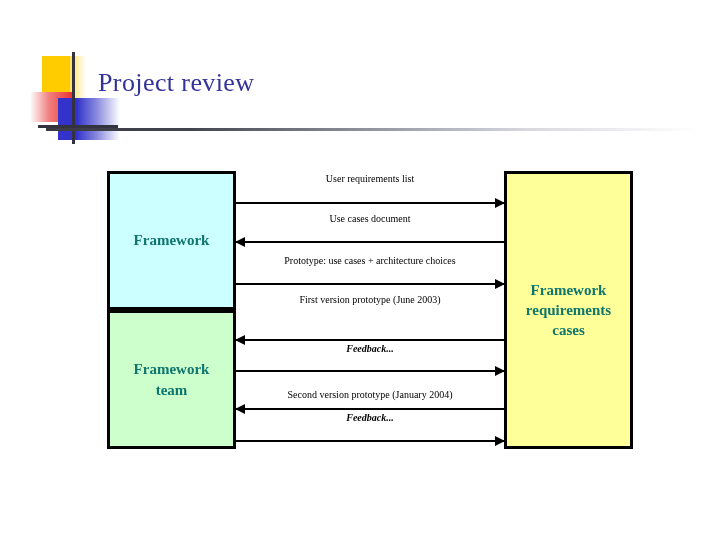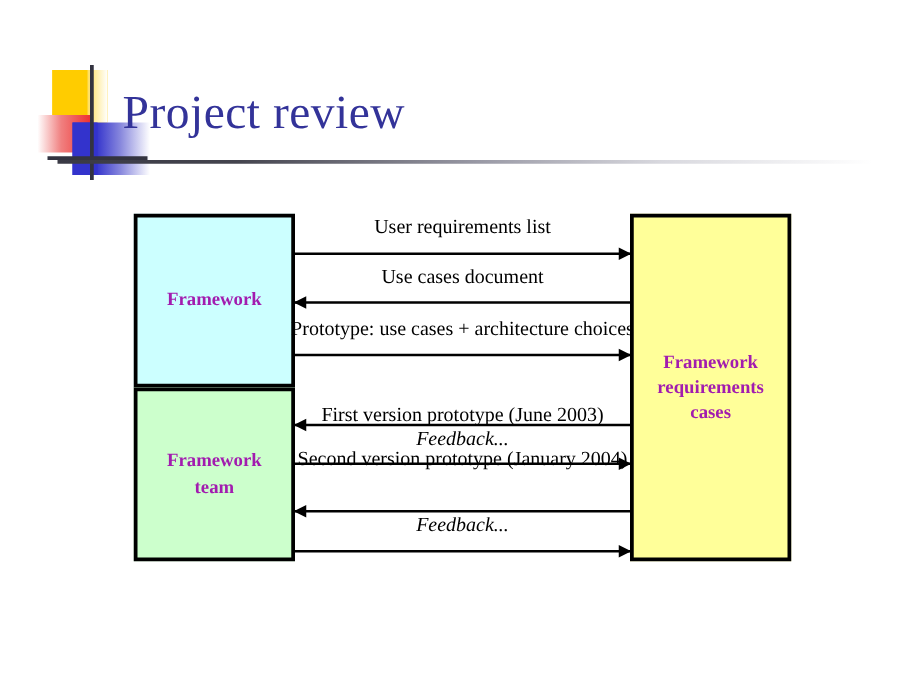--- a/index.html
+++ b/index.html
@@ -79,21 +79,21 @@
     width: 80px;
     height: 3px;
     background: #333340;
   }
 
   #page-title {
     position: absolute;
     left: 98px;
     top: 68px;
     font-family: "Liberation Serif", serif;
-    font-size: 38px;
+    font-size: 26px;
     color: #333399;
     letter-spacing: 0.4px;
     white-space: nowrap;
   }
   #title-rule {
     position: absolute;
     left: 46px;
     top: 128px;
     width: 652px;
     height: 3px;
@@ -114,21 +114,21 @@
     border: 3px solid #000000;
     box-sizing: border-box;
     display: flex;
     align-items: center;
     justify-content: center;
     text-align: center;
     font-family: "Liberation Serif", serif;
     font-weight: bold;
     font-size: 15px;
     line-height: 1.35;
-    color: #a21caf;
+    color: #0f766e;
   }
   #box-working-group {
     left: 107px;
     top: 171px;
     width: 129px;
     height: 139px;
   }
   #box-users {
     left: 107px;
     top: 310px;
@@ -165,25 +165,25 @@
   .msg-head.left {
     left: -1px;
     border-right: 10px solid #000000;
   }
   .msg-label {
     position: absolute;
     left: 236px;
     width: 268px;
     text-align: center;
     font-family: "Liberation Serif", serif;
-    font-size: 16px;
+    font-size: 10px;
     color: #000000;
     white-space: nowrap;
   }
-  .msg-label.italic { font-style: italic; }
+  .msg-label.italic { font-style: italic; font-weight: bold; }
   .msg-label.wide {
     left: 226px;
     width: 288px;
     text-align: center;
   }
 </style>
 </head>
 <body>
 
 <div id="title-decoration">
@@ -230,31 +230,31 @@
   <div class="msg-label" style="top:213px;">Use cases document</div>
   <div class="msg-line" style="top:241px;">
     <span class="msg-head left"></span>
   </div>
 
   <div class="msg-label wide" style="top:255px;">Prototype: use cases + architecture choices</div>
   <div class="msg-line" style="top:283px;">
     <span class="msg-head right"></span>
   </div>
 
-  <div class="msg-label wide" style="top:324px;">First version prototype (June 2003)</div>
+  <div class="msg-label wide" style="top:294px;">First version prototype (June 2003)</div>
   <div class="msg-line" style="top:339px;">
     <span class="msg-head left"></span>
   </div>
 
   <div class="msg-label italic" style="top:343px;">Feedback...</div>
   <div class="msg-line" style="top:370px;">
     <span class="msg-head right"></span>
   </div>
 
-  <div class="msg-label wide" style="top:359px;">Second version prototype (January 2004)</div>
+  <div class="msg-label wide" style="top:389px;">Second version prototype (January 2004)</div>
   <div class="msg-line" style="top:408px;">
     <span class="msg-head left"></span>
   </div>
 
   <div class="msg-label italic" style="top:412px;">Feedback...</div>
   <div class="msg-line" style="top:440px;">
     <span class="msg-head right"></span>
   </div>
 
 </div>

